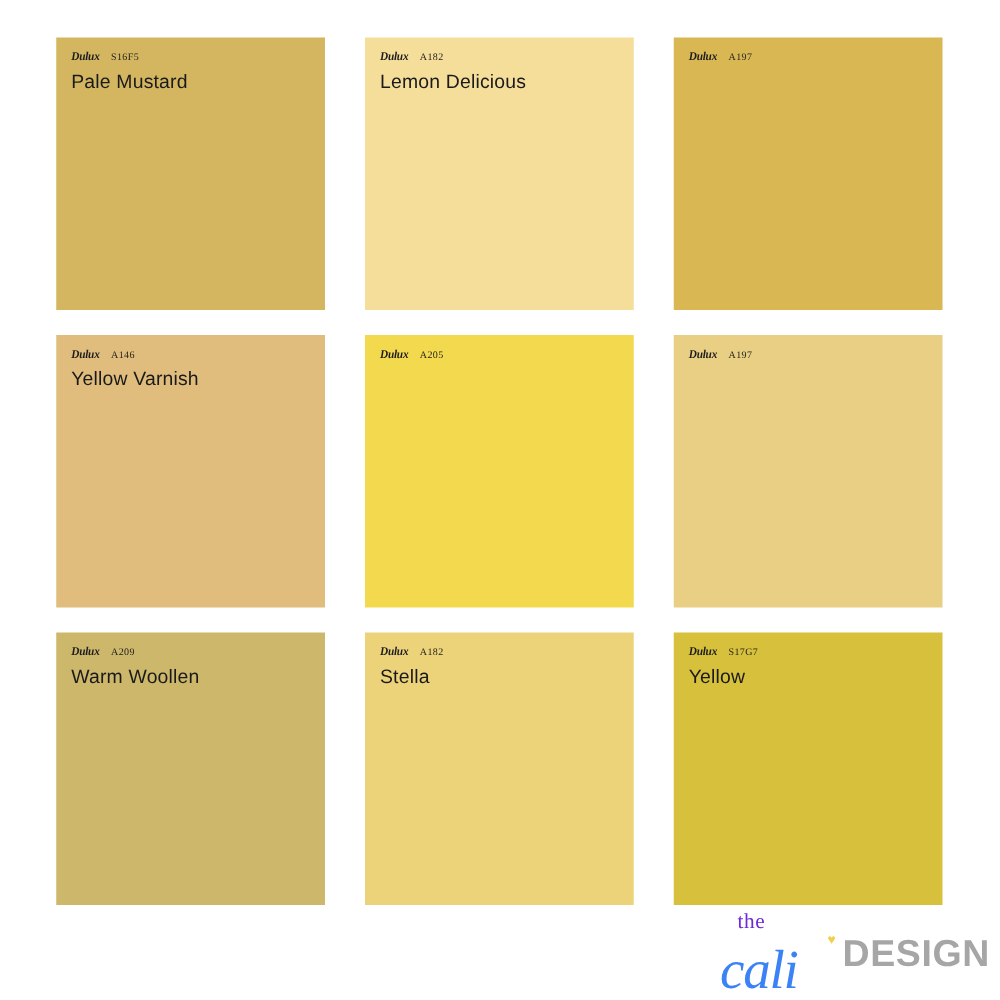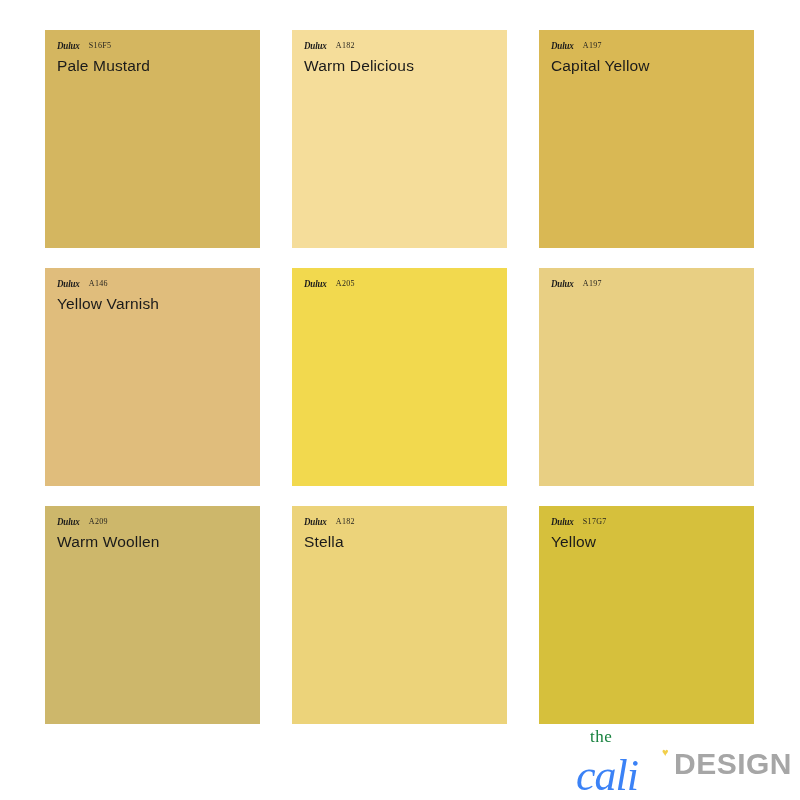--- a/index.html
+++ b/index.html
@@ -144,28 +144,27 @@
           <span class="brand">Dulux</span>
           <span class="code">S16F5</span>
         </div>
         <div class="cname">Pale Mustard</div>
       </div>
       <div class="swatch" style="background: rgb(245, 221, 154);">
         <div class="swatch-head">
           <span class="brand">Dulux</span>
           <span class="code">A182</span>
         </div>
-        <div class="cname">Warm Delicious</div>
+        <div class="cname">Lemon Delicious</div>
       </div>
       <div class="swatch" style="background: rgb(217, 184, 84);">
         <div class="swatch-head">
           <span class="brand">Dulux</span>
           <span class="code">A197</span>
         </div>
-        <div class="cname">Capital Yellow</div>
       </div>
       <div class="swatch" style="background: rgb(224, 189, 124);">
         <div class="swatch-head">
           <span class="brand">Dulux</span>
           <span class="code">A146</span>
         </div>
         <div class="cname">Yellow Varnish</div>
       </div>
       <div class="swatch" style="background: rgb(242, 217, 78);">
         <div class="swatch-head">
@@ -196,21 +195,21 @@
       <div class="swatch" style="background: rgb(214, 192, 60);">
         <div class="swatch-head">
           <span class="brand">Dulux</span>
           <span class="code">S17G7</span>
         </div>
         <div class="cname">Yellow</div>
       </div>
     </div>
 
   <div class="logo">
-    <div class="logo-the" style="color: #15803d;">the</div>
+    <div class="logo-the" style="color: #6d28d9;">the</div>
     <div class="logo-row">
       <span class="logo-cali" style="color: #3b82f6; margin-top: 12px;">cali</span>
       <span class="logo-heart" style="color: rgb(242, 207, 74);">♥</span>
       <span class="logo-design" style="color: rgb(166, 166, 166);">DESIGN</span>
     </div>
   </div>
 
 </div>
 
 </body></html>

